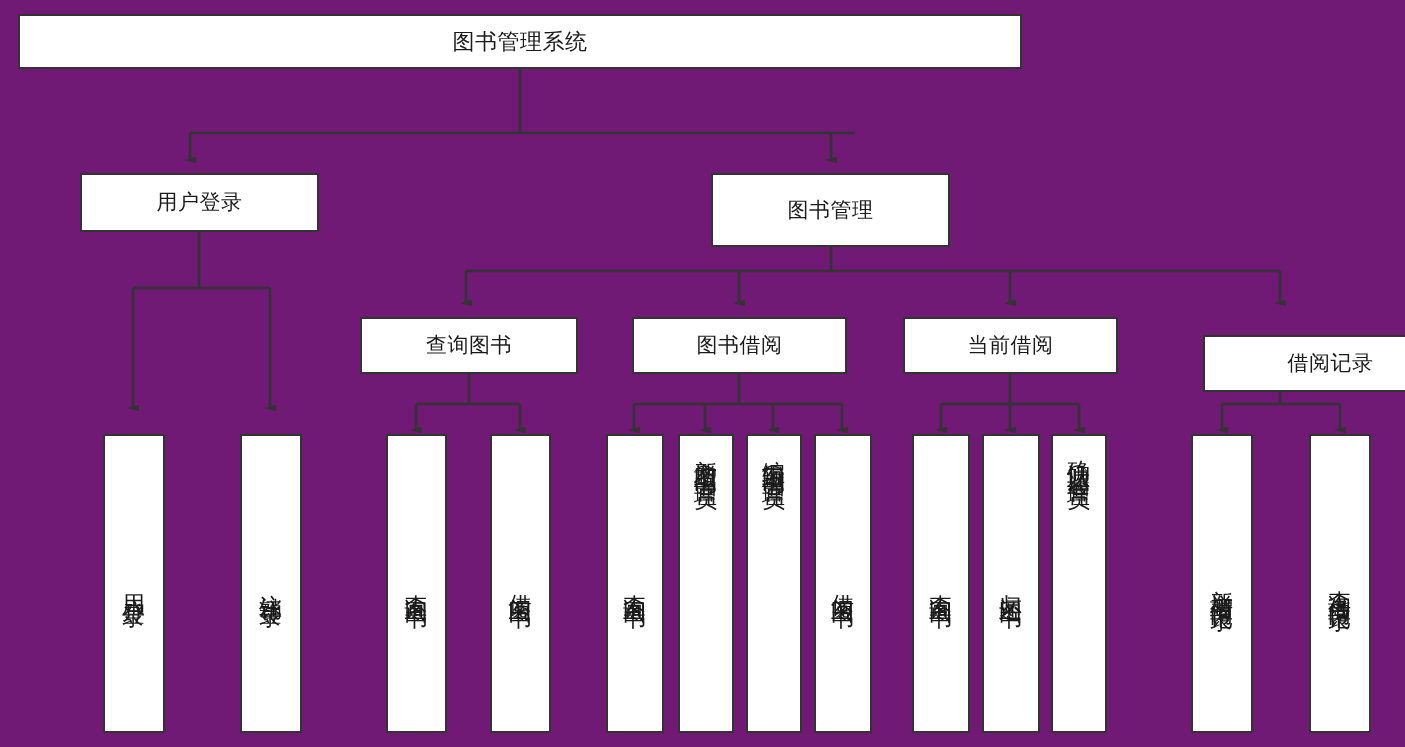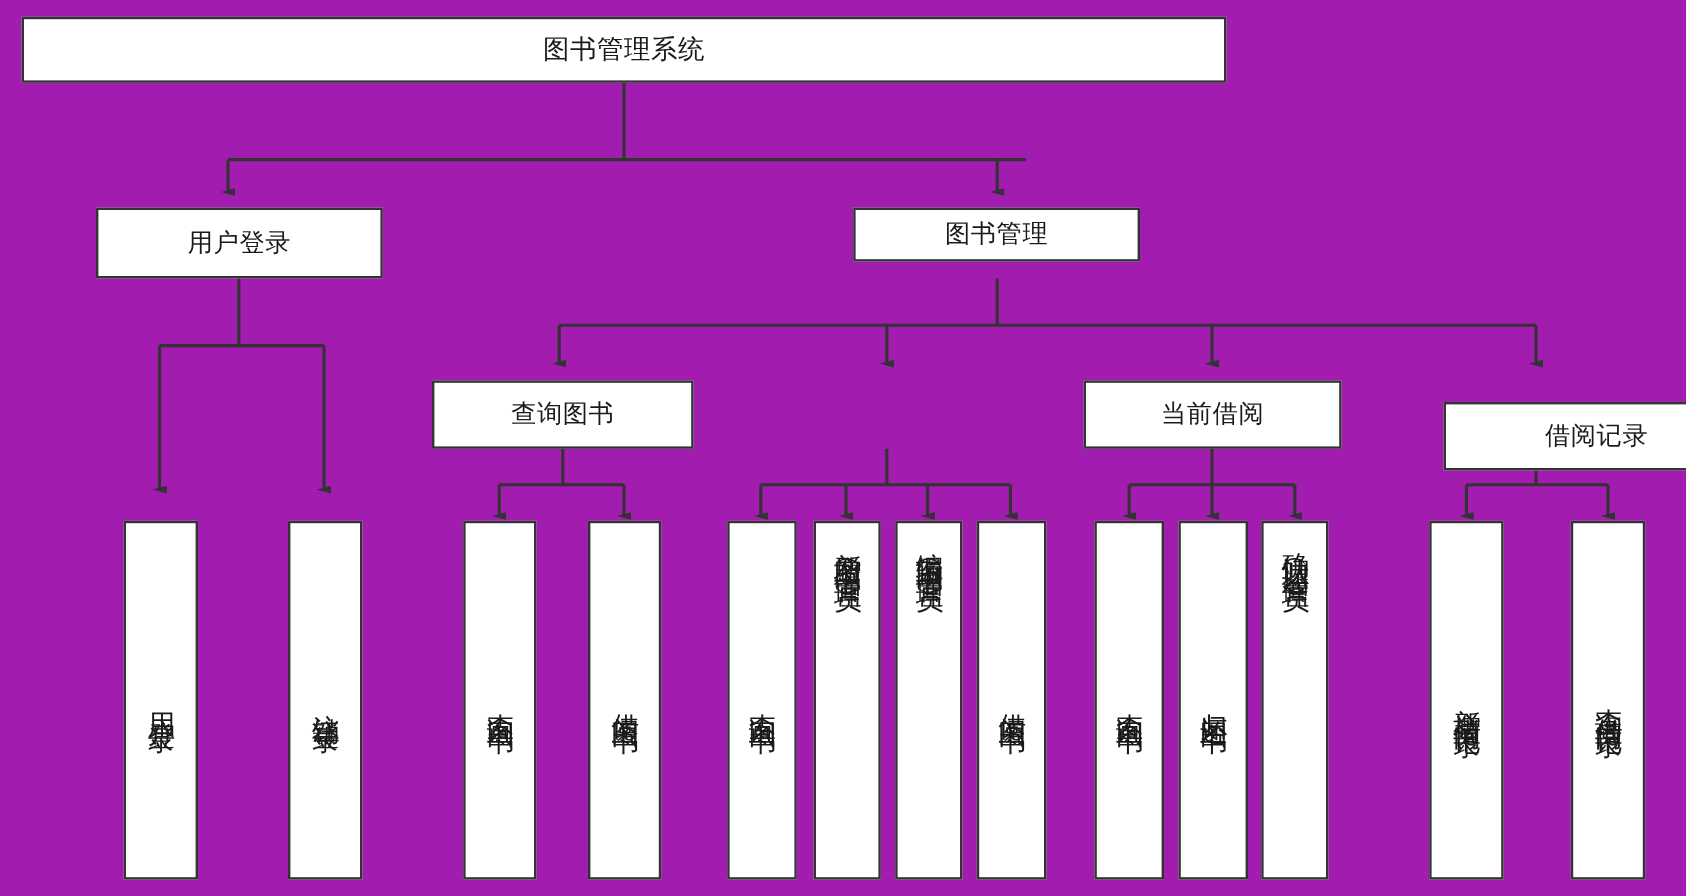--- a/index.html
+++ b/index.html
@@ -8,21 +8,21 @@
     padding: 0;
     background: #ffffff;
   }
   body {
     font-family: "DejaVu Sans", "Liberation Sans", sans-serif;
   }
   #diagram-root {
     position: relative;
     width: 1405px;
     height: 747px;
-    background: #a21caf;
+    background: #701a75;
     overflow: hidden;
   }
   #edge-layer {
     position: absolute;
     left: 0;
     top: 0;
     width: 1405px;
     height: 747px;
     pointer-events: none;
   }
@@ -135,28 +135,31 @@
   </svg>
 
   <div class="node horiz root" style="left:18px; top:14px; width:1004px; height:55px;">
     <span class="node-label">图书管理系统</span>
   </div>
 
   <div class="node horiz" style="left:80px; top:173px; width:239px; height:59px;">
     <span class="node-label">用户登录</span>
   </div>
 
-  <div class="node horiz" style="left:711px; top:173px; width:239px; height:45px;font-family:Liberation Serif, serif;">
+  <div class="node horiz" style="left:711px; top:173px; width:239px; height:74px;font-family:Liberation Serif, serif;">
     <span class="node-label">图书管理</span>
   </div>
 
   <div class="node horiz" style="left:360px; top:317px; width:218px; height:57px;">
     <span class="node-label">查询图书</span>
   </div>
 
+  <div class="node horiz" style="left:632px; top:317px; width:215px; height:57px;">
+    <span class="node-label">图书借阅</span>
+  </div>
 
   <div class="node horiz" style="left:903px; top:317px; width:215px; height:57px;">
     <span class="node-label">当前借阅</span>
   </div>
 
   <div class="node horiz" style="left:1172px; top:335px; width:255px; height:57px;margin-left:31px;">
     <span class="node-label">借阅记录</span>
   </div>
 
   <div class="node vert" style="left:103px; top:434px; width:62px; height:299px;">

